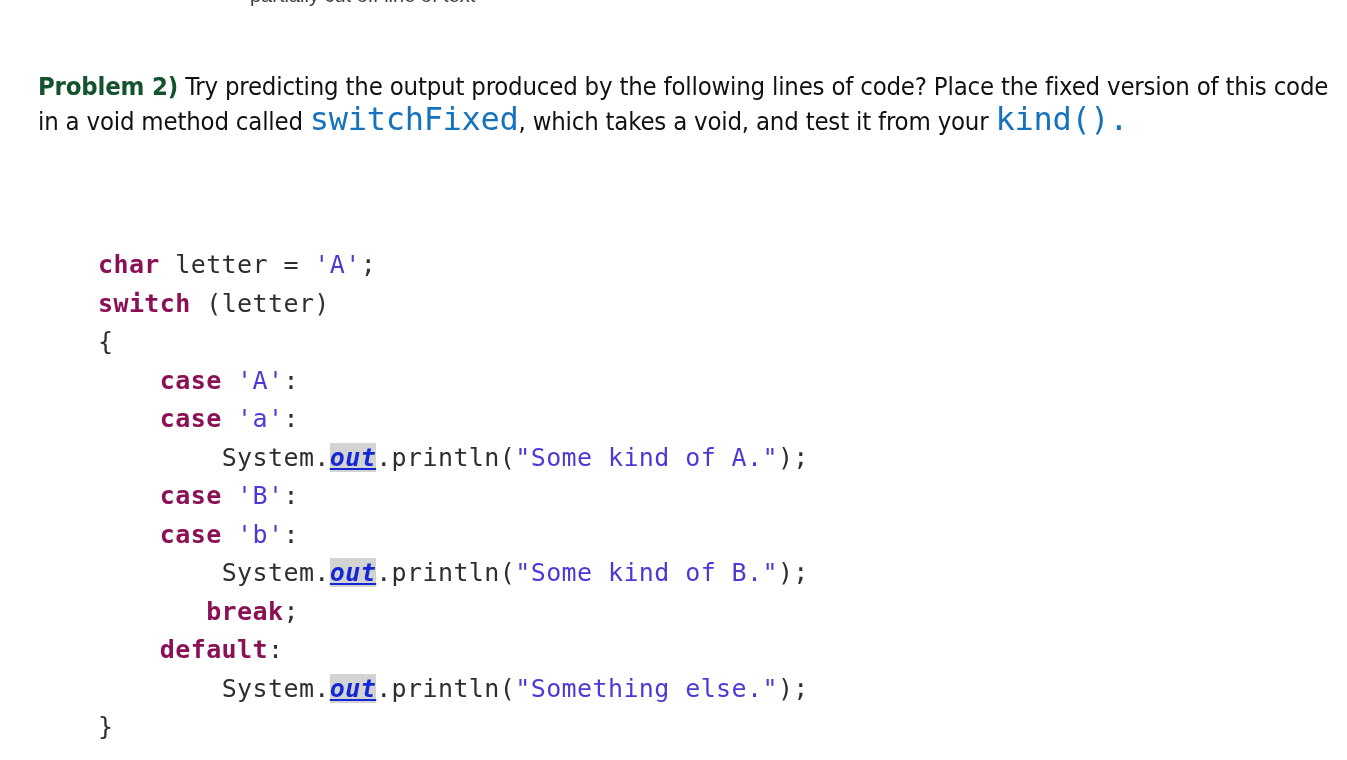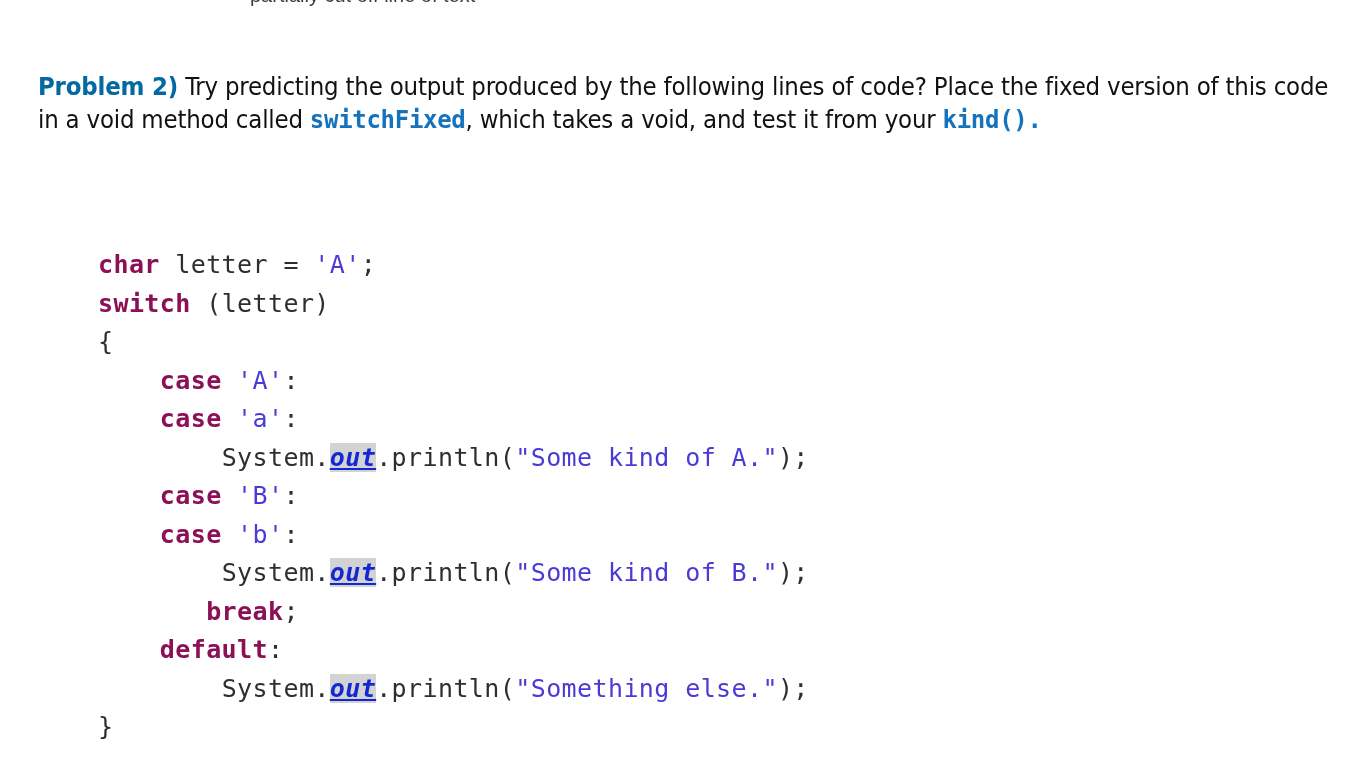--- a/index.html
+++ b/index.html
@@ -44,27 +44,27 @@
     width: 1300px;
     font-family: "DejaVu Sans Condensed", "Liberation Sans", sans-serif;
     font-size: 25.5px;
     line-height: 33px;
     color: #111111;
     letter-spacing: -0.2px;
     font-stretch: condensed;
   }
   #prompt .lead {
     font-weight: bold;
-    color: #0369a1;
+    color: #14532d;
   }
   #prompt .code-ref {
     font-family: "DejaVu Sans Mono", "Liberation Mono", monospace;
     color: #1572bc;
-    font-weight: bold;
-    font-size: 24px;
+    font-weight: normal;
+    font-size: 32px;
     letter-spacing: -0.3px;
   }
 
   
   #code-block {
     position: absolute;
     left: 98px;
     top: 221px;
     font-family: "DejaVu Sans Mono", "Liberation Mono", monospace;
     font-size: 25px;

